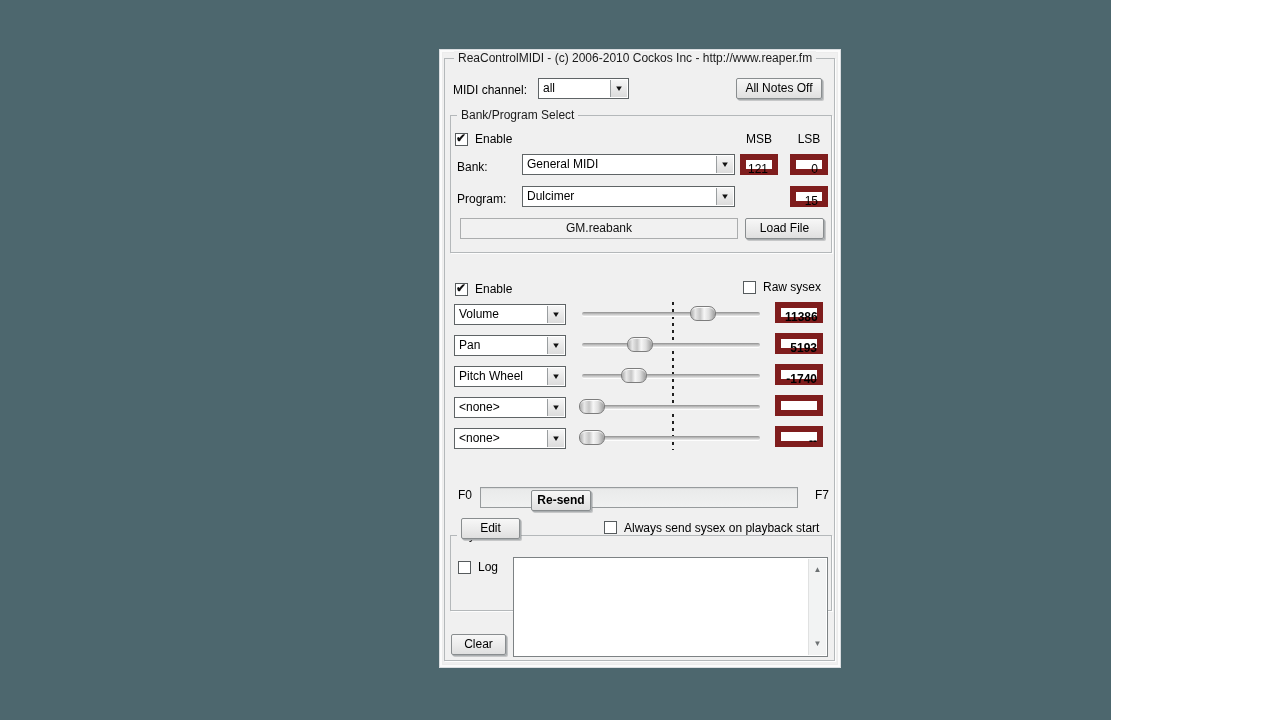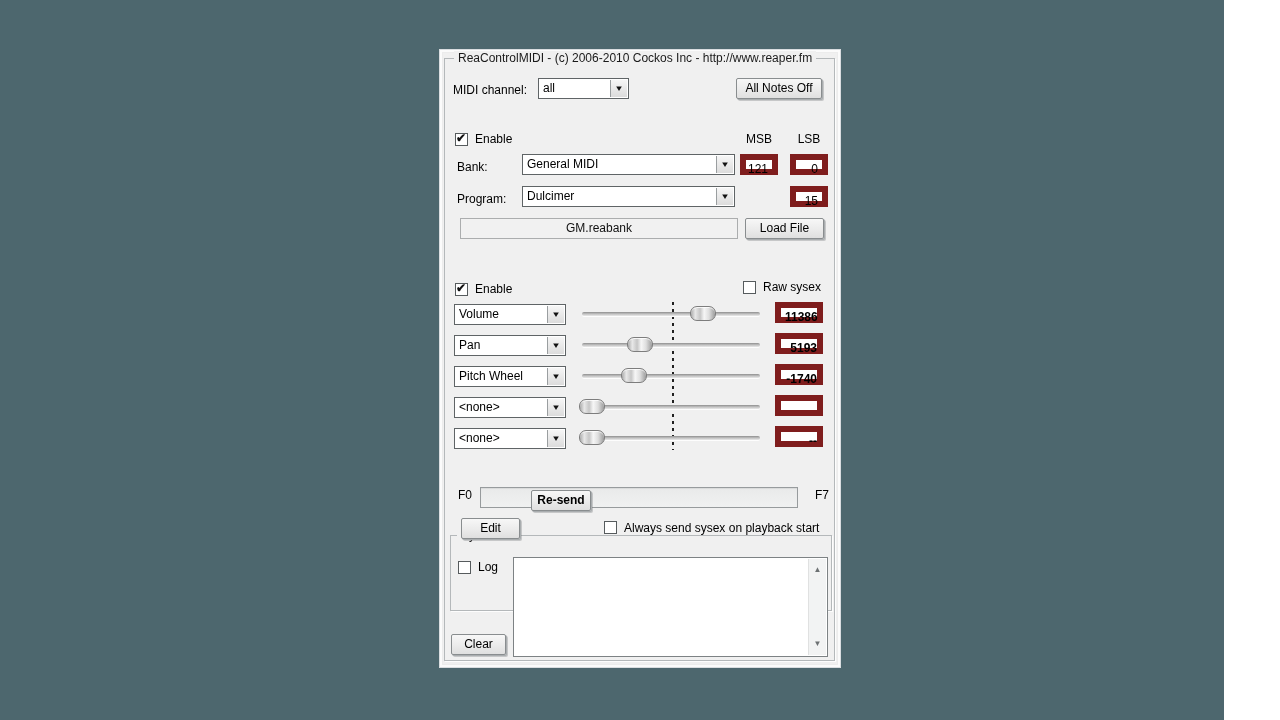--- a/index.html
+++ b/index.html
@@ -1,17 +1,17 @@
 <!DOCTYPE html>
 <html><head>
 <meta charset="utf-8">
 <style>
   html,body{margin:0;padding:0;}
   .stage{
-    position:relative;width:1224px;height:720px;overflow:hidden;
+    position:relative;width:1111px;height:720px;overflow:hidden;
     background:#4d676e;
     font-family:"Liberation Sans",sans-serif;
     font-size:12px;color:#1a1a1a;
     -webkit-font-smoothing:antialiased;
   }
   .dialog{
     position:absolute;left:439px;top:49px;width:402px;height:619px;
     background:#f0f0f0;
     box-shadow: inset 0 0 0 1px #d9dde0, inset 0 0 0 3px #fbfbfb, inset 0 0 0 4px #ececec;
   }
@@ -63,20 +63,23 @@
 
     <span class="lbl" style="left:14px;top:35px;text-align:center;">MIDI channel:</span>
     <div class="combo" style="left:99px;top:29px;width:91px;height:21px;">
       <span class="val">all</span>
       <span class="drop">
           <span>▼</span>
         </span>
     </div>
     <div class="btn" style="left:297px;top:29px;width:86px;height:21px;">All Notes Off</div>
 
+    <div class="gb" style="left:11px;top:66px;width:380px;height:136px;">
+      <span class="gb-label">Bank/Program Select</span>
+    </div>
     <div class="cb checked" style="left:16px;top:84px;">
       <span class="mark">✔</span>
     </div>
     <span class="lbl cb-lbl" style="left:36px;top:84px;">Enable</span>
     <span class="lbl" style="left:301px;top:84px;width:38px;text-align:center;">MSB</span>
     <span class="lbl" style="left:351px;top:84px;width:38px;text-align:center;">LSB</span>
 
     <span class="lbl" style="left:18px;top:112px;">Bank:</span>
     <div class="combo" style="left:83px;top:105px;width:213px;height:21px;">
       <span class="val">General MIDI</span>

